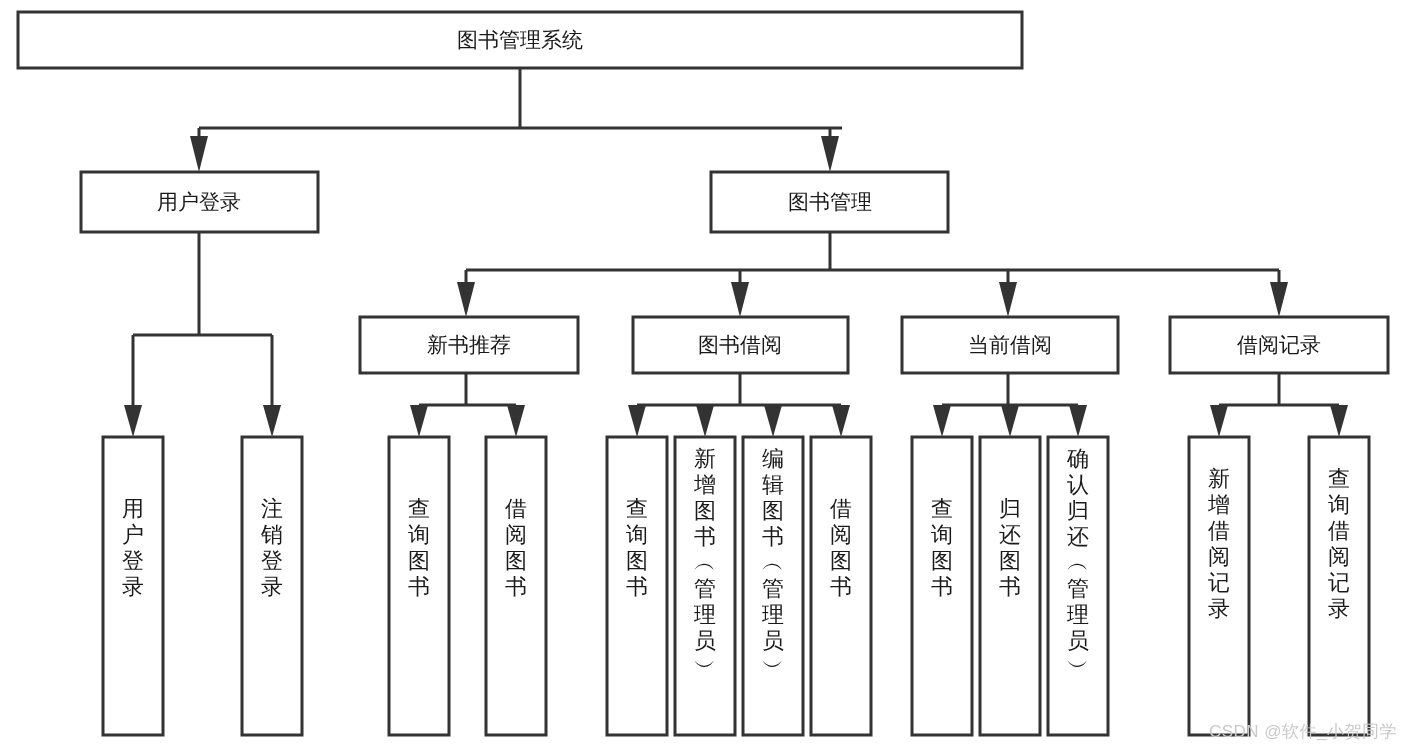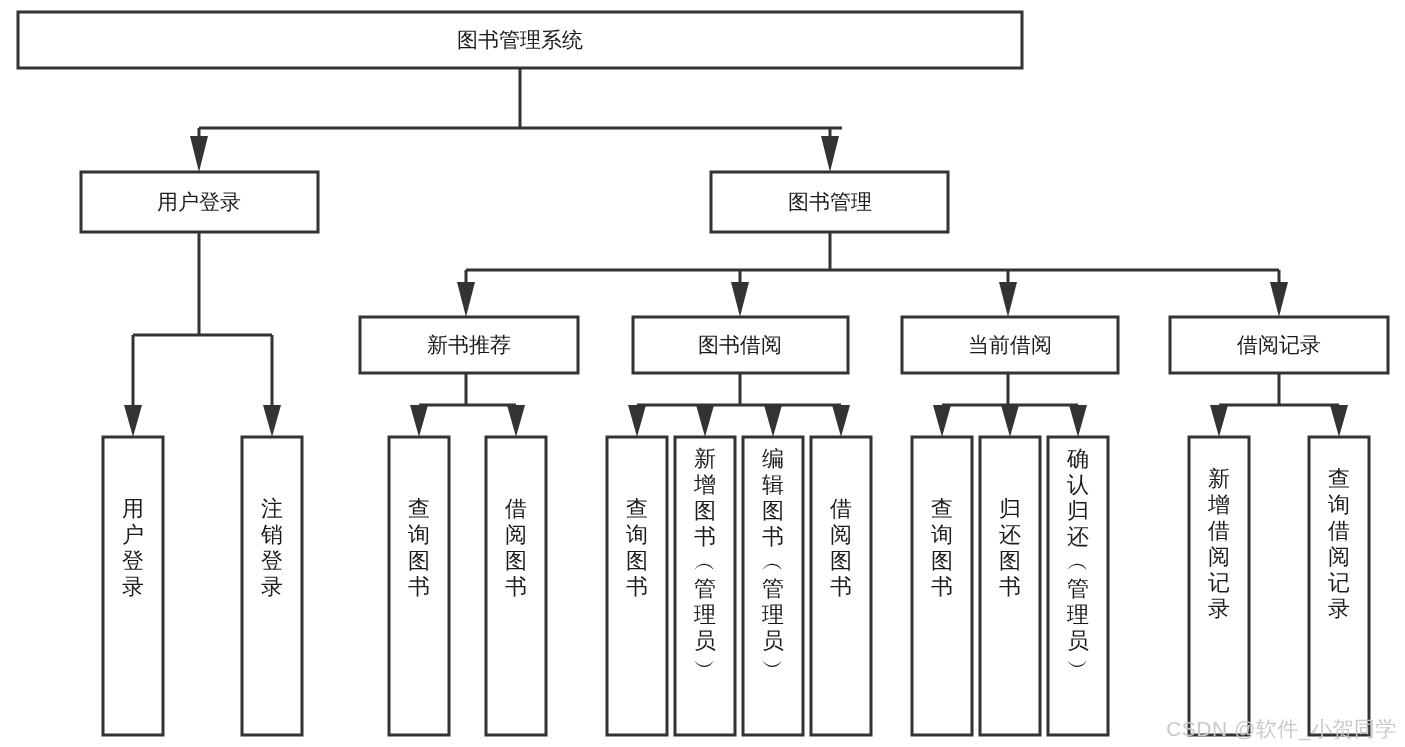--- a/index.html
+++ b/index.html
@@ -47,21 +47,21 @@
   }
   .arrow-head {
     fill: #333333;
     stroke: none;
   }
   .watermark {
     position: absolute;
     right: 8px;
     bottom: 4px;
     font-family: "Liberation Sans", "DejaVu Sans", sans-serif;
-    font-size: 21px;
+    font-size: 17px;
     color: #c9c9c9;
     white-space: nowrap;
     letter-spacing: 0.5px;
     pointer-events: none;
   }
 </style>
 </head>
 <body>
 
 <svg id="diagram" viewBox="0 0 1405 747">

